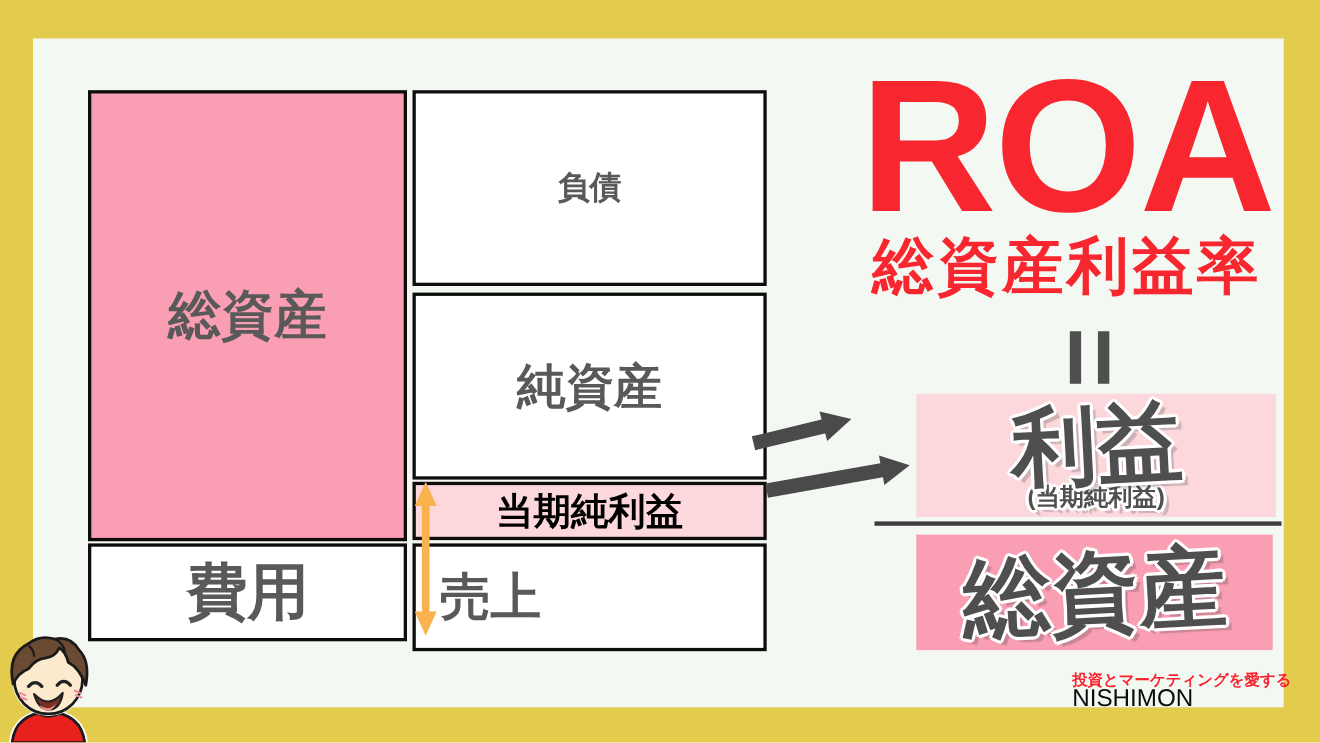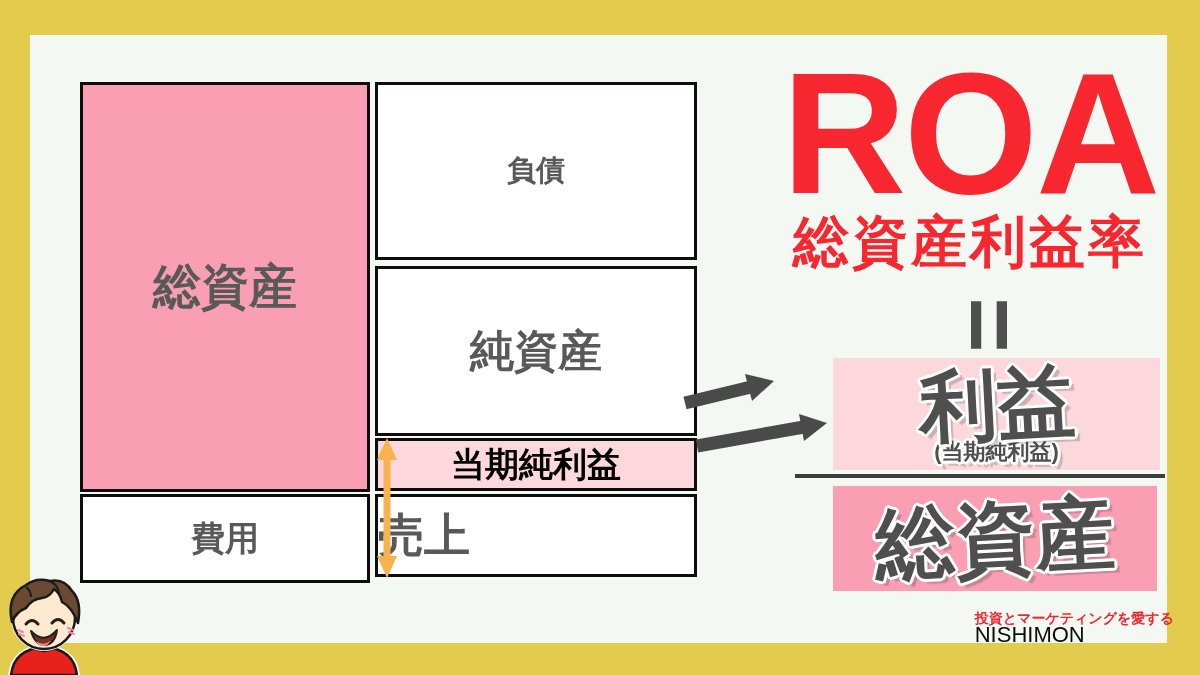--- a/index.html
+++ b/index.html
@@ -18,28 +18,28 @@
   .bs-box{
     position:absolute;
     border:3px solid #0d0d0d;
     background:#ffffff;
     display:flex;align-items:center;justify-content:center;
     color:#595959;font-weight:700;
     box-sizing:border-box;
   }
   #box-total-assets{left:80px;top:82px;width:290px;height:410px;background:#fa9eb3;font-size:48px;}
   #box-total-assets .lbl{margin-top:0;}
-  #box-expenses{left:80px;top:494px;width:290px;height:89px;font-size:34px;}
+  #box-expenses{left:80px;top:494px;width:290px;height:89px;font-size:56px;}
   #box-liabilities{left:375px;top:82px;width:322px;height:178px;font-size:29px;}
   #box-net-assets{left:375px;top:266px;width:322px;height:170px;font-size:44px;}
   #band-net-income{
     left:375px;top:438px;width:322px;height:53px;
     background:#fcd7db;color:#000000;font-size:34px;
   }
-  #box-sales{left:375px;top:494px;width:322px;height:83px;font-size:46px;justify-content:flex-start;}
+  #box-sales{left:375px;top:494px;width:322px;height:98px;font-size:46px;justify-content:flex-start;padding-left:22px;}
   
   .arrow-svg{position:absolute;pointer-events:none;}
   
   #roa-title{
     position:absolute;left:770px;top:36px;width:400px;
     text-align:center;color:#f8262e;
     font-size:172px;font-weight:700;line-height:0.95;letter-spacing:-2px;margin-top:16px;
   }
   #roa-subtitle{
     position:absolute;left:770px;top:205px;width:400px;

